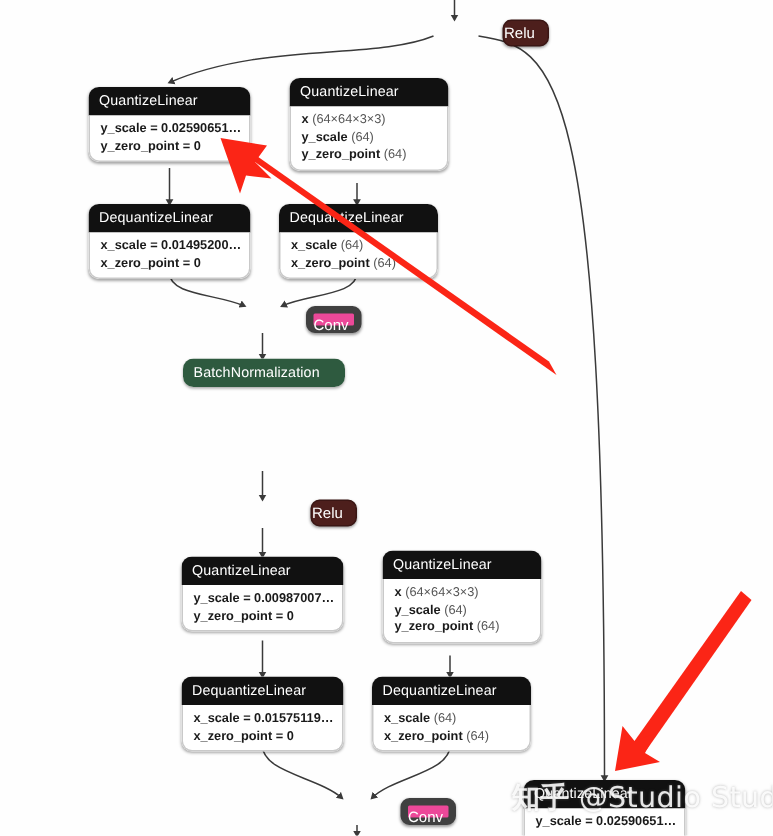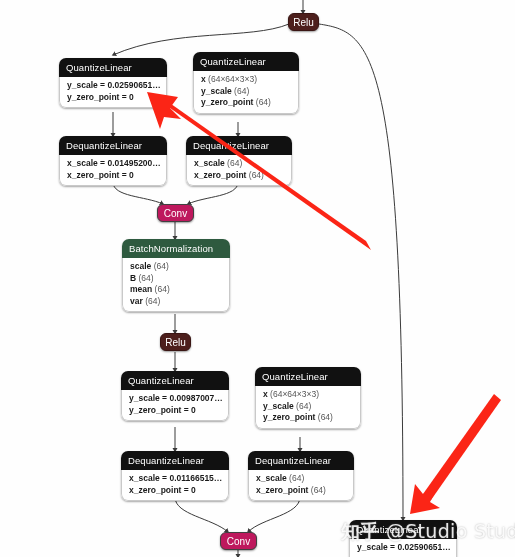--- a/index.html
+++ b/index.html
@@ -49,28 +49,29 @@
   }
   .tnode .row .k{font-weight:bold;}
   .tnode .row .d{color:#555;}
 
   
   .pill{
     position:absolute;
     border-radius:6px;
     color:#fff;
     font-size:10px;
-    text-align:center;
+    text-align:left;
     line-height:18px;
     height:18px;
     box-shadow:0 1px 2px rgba(0,0,0,.4);
     box-sizing:border-box;
+    margin-left:47px;
   }
   .pill.relu{background:#4d1f1c;border:1px solid #3a1614;}
-  .pill.conv{background:#be185d;border:1px solid #404040;}
+  .pill.conv{background:#ec4899;border:5px solid #404040;}
 
   
   #watermark{
     position:absolute;
     left:341px;top:519px;
     font-size:19px;
     color:rgba(255,255,255,.88);
     font-family:"DejaVu Sans", sans-serif;
     white-space:nowrap;
     text-shadow:0 0 2px rgba(120,120,120,.55);
@@ -157,26 +158,20 @@
     <div class="body">
       <div class="row"><span class="k">x_scale</span> <span class="d">(64)</span></div>
       <div class="row"><span class="k">x_zero_point</span> <span class="d">(64)</span></div>
     </div>
   </div>
 
   <div class="pill conv" style="left:157px;top:204px;width:37px;">Conv</div>
 
   <div class="tnode green" style="left:122px;top:239px;width:108px;">
     <div class="hdr">BatchNormalization</div>
-    <div class="body">
-      <div class="row"><span class="k">scale</span> <span class="d">(64)</span></div>
-      <div class="row"><span class="k">B</span> <span class="d">(64)</span></div>
-      <div class="row"><span class="k">mean</span> <span class="d">(64)</span></div>
-      <div class="row"><span class="k">var</span> <span class="d">(64)</span></div>
-    </div>
   </div>
 
   <div class="pill relu" style="left:160px;top:333px;width:31px;">Relu</div>
 
   <div class="tnode dark" style="left:121px;top:371px;width:108px;">
     <div class="hdr">QuantizeLinear</div>
     <div class="body">
       <div class="row"><span class="k">y_scale = 0.00987007…</span></div>
       <div class="row"><span class="k">y_zero_point = 0</span></div>
     </div>
@@ -187,21 +182,21 @@
     <div class="body">
       <div class="row"><span class="k">x</span> <span class="d">(64×64×3×3)</span></div>
       <div class="row"><span class="k">y_scale</span> <span class="d">(64)</span></div>
       <div class="row"><span class="k">y_zero_point</span> <span class="d">(64)</span></div>
     </div>
   </div>
 
   <div class="tnode dark" style="left:121px;top:451px;width:108px;">
     <div class="hdr">DequantizeLinear</div>
     <div class="body">
-      <div class="row"><span class="k">x_scale = 0.01166515…</span></div>
+      <div class="row"><span class="k">x_scale = 0.01575119…</span></div>
       <div class="row"><span class="k">x_zero_point = 0</span></div>
     </div>
   </div>
 
   <div class="tnode dark" style="left:248px;top:451px;width:106px;">
     <div class="hdr">DequantizeLinear</div>
     <div class="body">
       <div class="row"><span class="k">x_scale</span> <span class="d">(64)</span></div>
       <div class="row"><span class="k">x_zero_point</span> <span class="d">(64)</span></div>
     </div>

